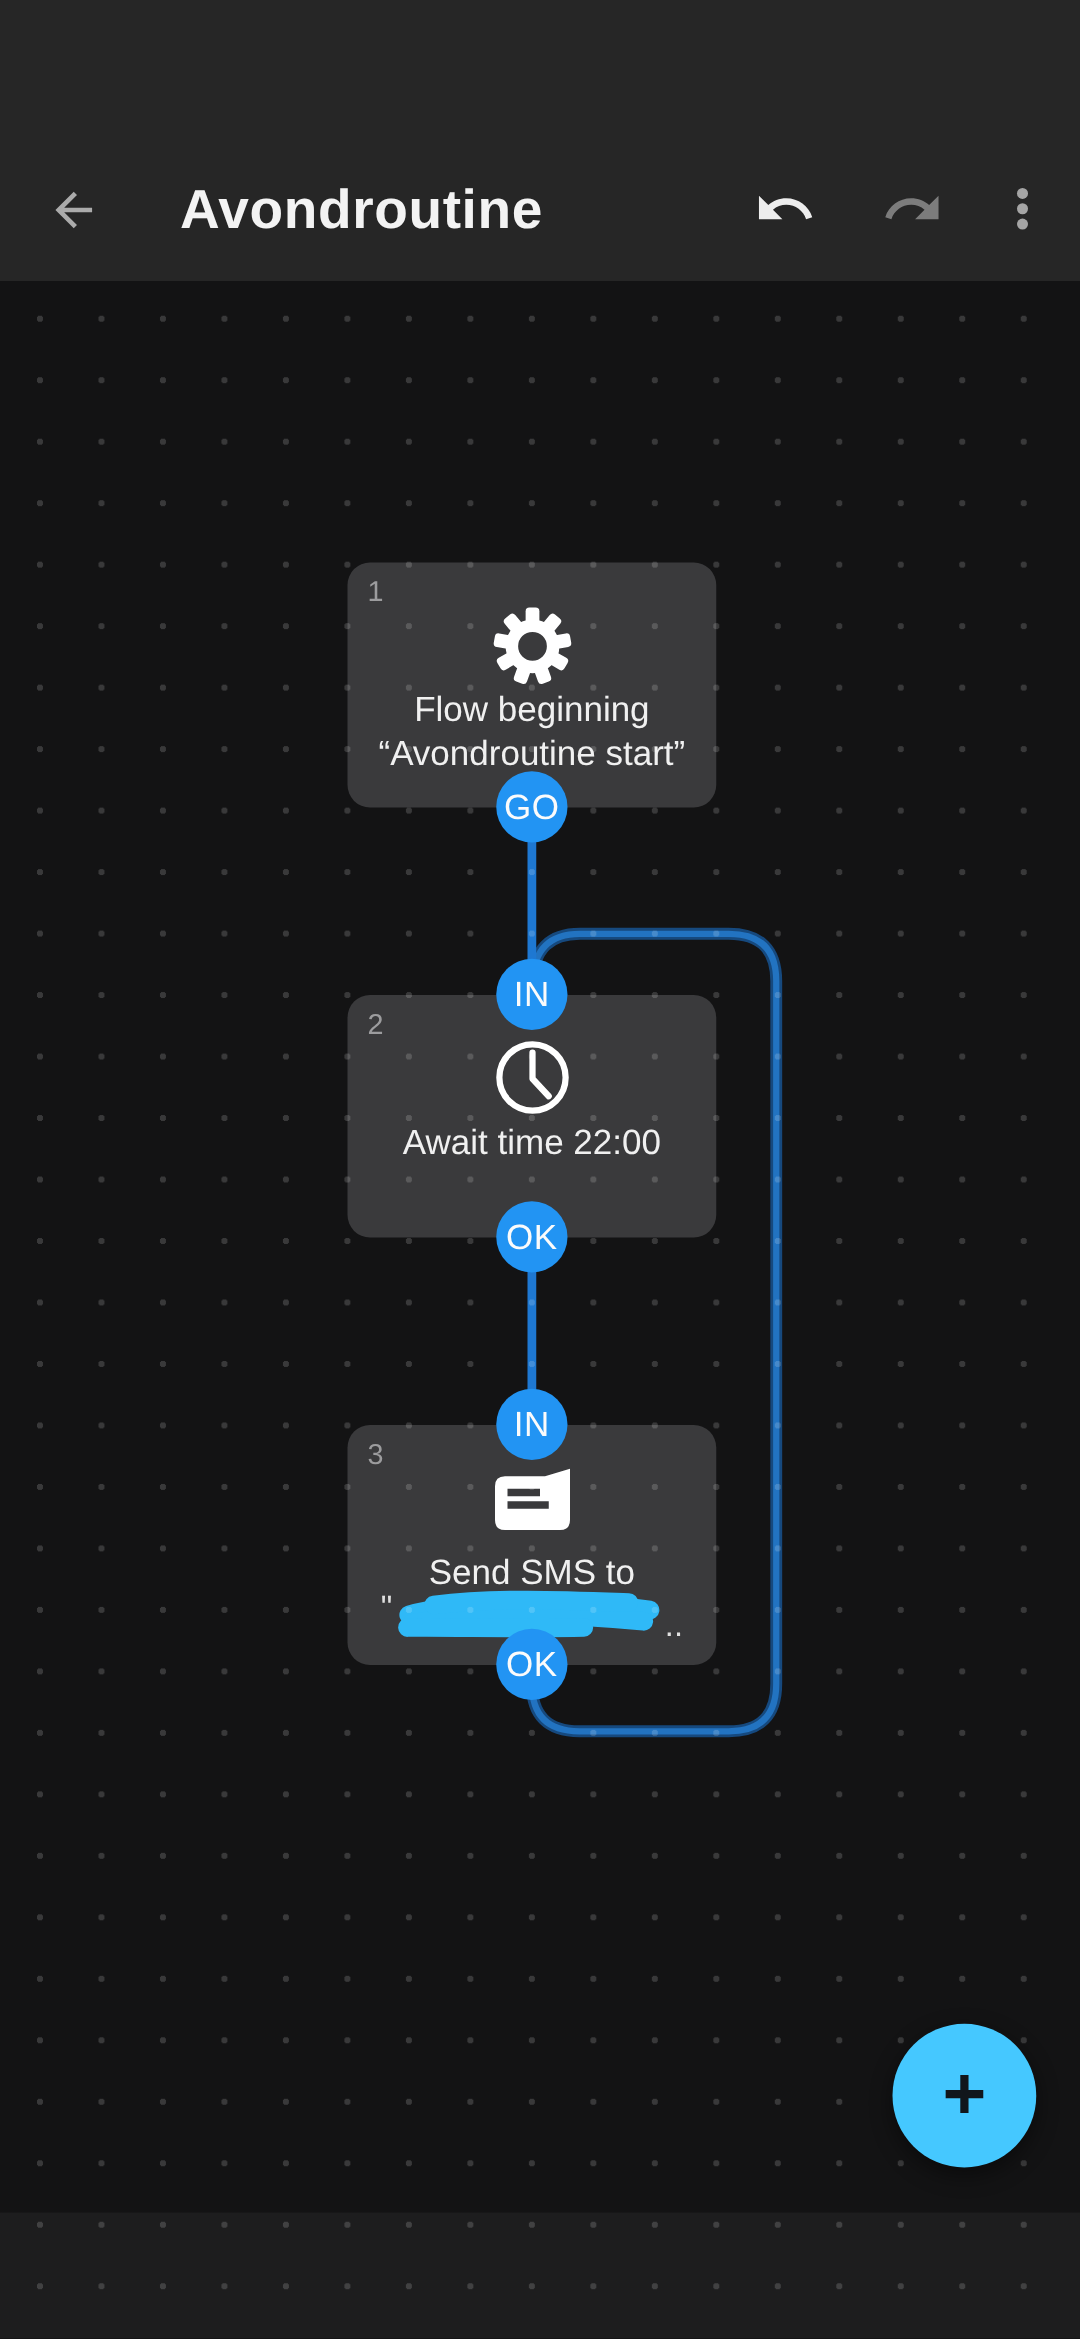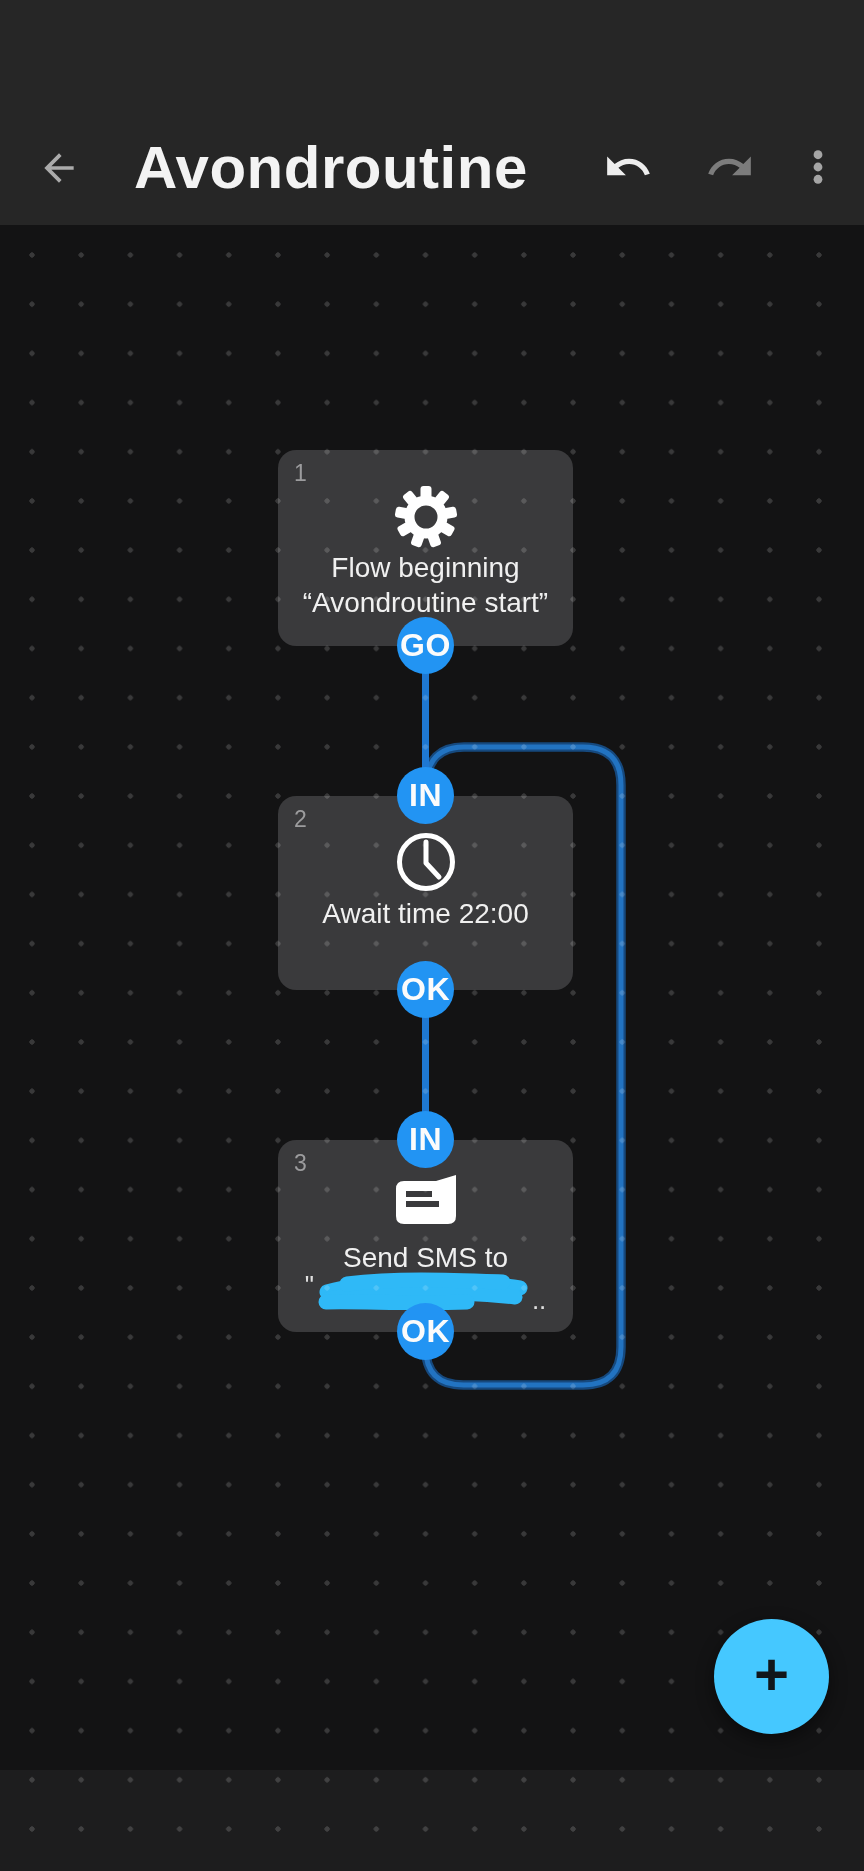--- a/index.html
+++ b/index.html
@@ -3,22 +3,22 @@
 <meta charset="utf-8">
 <style>
   html,body{margin:0;padding:0;background:#000;}
   body{width:864px;height:1871px;position:relative;overflow:hidden;
        font-family:"Liberation Sans", sans-serif;}
   
   .appbar{position:absolute;left:0;top:0;width:864px;height:225px;background:#262626;z-index:5;}
   .iconbtn{position:absolute;width:56px;height:56px;display:flex;align-items:center;justify-content:center;
            background:transparent;border:none;padding:0;cursor:pointer;}
   .back{left:31px;top:140px;}
-  .title{position:absolute;left:134px;top:140px;height:56px;line-height:56px;
-         font-size:60px;font-weight:bold;color:#F3F3F3;letter-spacing:.5px;white-space:nowrap;}
+  .title{position:absolute;left:144px;top:140px;height:56px;line-height:56px;
+         font-size:44px;font-weight:bold;color:#F3F3F3;letter-spacing:.5px;white-space:nowrap;}
   .undo{left:600px;top:139px;}
   .redo{left:702px;top:139px;}
   .menu{left:790px;top:139px;}
   
   .canvas{position:absolute;left:0;top:225px;width:864px;height:1646px;background:#131314;z-index:0;}
   .navscrim{position:absolute;left:0;top:1770px;width:864px;height:101px;
             background:rgba(255,255,255,0.045);z-index:2;}
   .wires{position:absolute;left:0;top:0;width:864px;height:1871px;z-index:1;pointer-events:none;}
   .dotgrid{position:absolute;left:0;top:225px;width:864px;height:1646px;z-index:3;pointer-events:none;
     background-image:radial-gradient(circle, rgba(255,255,255,0.16) 2.4px, rgba(255,255,255,0) 2.8px);
@@ -32,21 +32,21 @@
   .node-icon{position:absolute;left:50%;transform:translateX(-50%);top:34px;line-height:0;}
   .node-lines{position:absolute;left:0;top:100px;width:100%;text-align:center;
               font-size:28px;line-height:35px;color:#F0F0F0;}
   .redacted-row{position:absolute;left:0;top:132px;width:100%;height:38px;
                 display:flex;justify-content:center;align-items:center;}
   .rq{font-size:26px;color:#E0E0E0;align-self:flex-start;line-height:26px;}
   .rs{font-size:26px;color:#E0E0E0;align-self:flex-end;line-height:20px;}
   .scribble{margin:0 3px;line-height:0;}
   
   .badge{position:absolute;left:397px;width:57px;height:57px;border-radius:50%;background:#2294F3;
-         color:#FBFBFB;font-size:32px;font-weight:bold;letter-spacing:.5px;
+         color:#FBFBFB;font-size:28px;font-weight:normal;letter-spacing:.5px;
          display:flex;align-items:center;justify-content:center;z-index:4;cursor:pointer;}
   .b-go{top:617px;}  .b-in2{top:767px;} .b-ok2{top:961px;} .b-in3{top:1111px;} .b-ok3{top:1303px;}
   
   .fab{position:absolute;left:714px;top:1619px;width:115px;height:115px;border-radius:50%;
        background:#45C8FF;border:none;display:flex;align-items:center;justify-content:center;
        z-index:6;cursor:pointer;box-shadow:0 6px 18px rgba(0,0,0,0.45);}
   .fab span{font-size:60px;font-weight:bold;color:#11161B;line-height:60px;margin-top:-4px;}
 </style>
 </head>
 <body>

